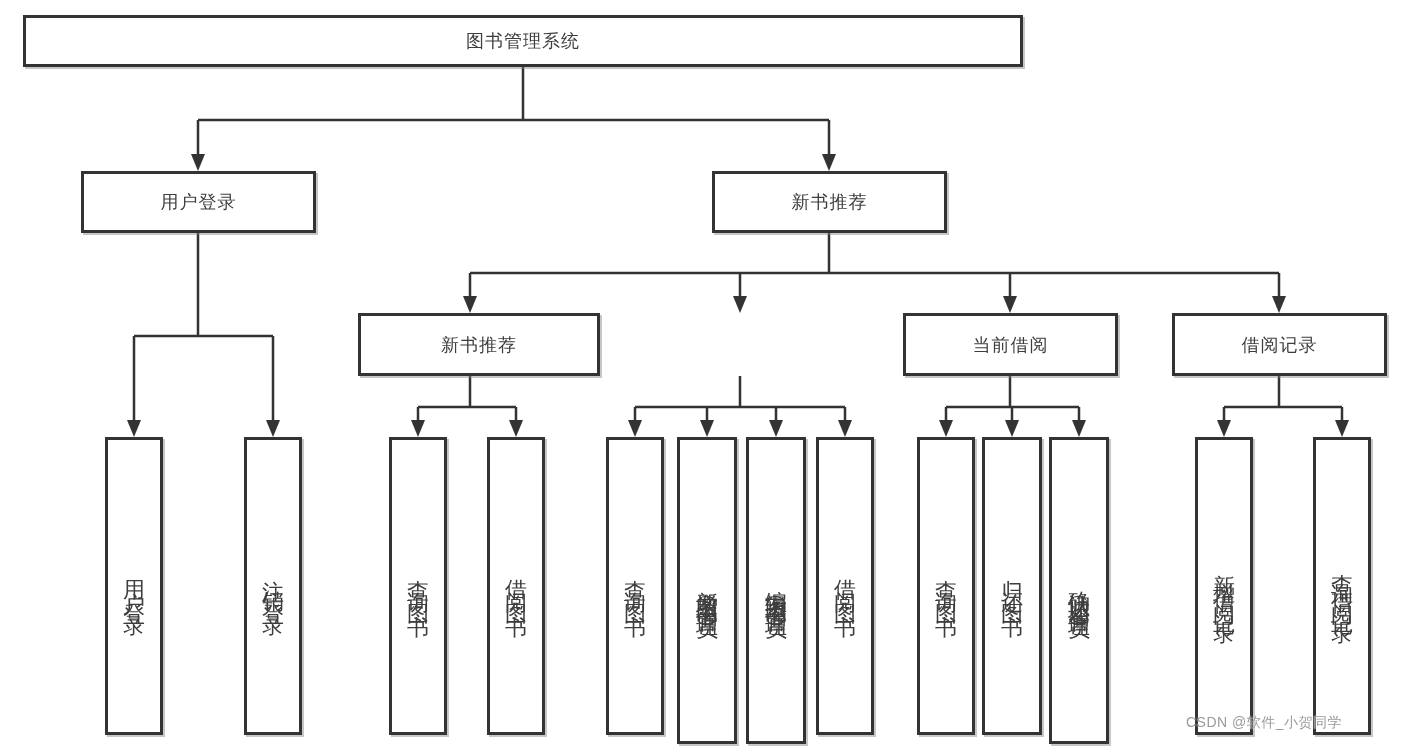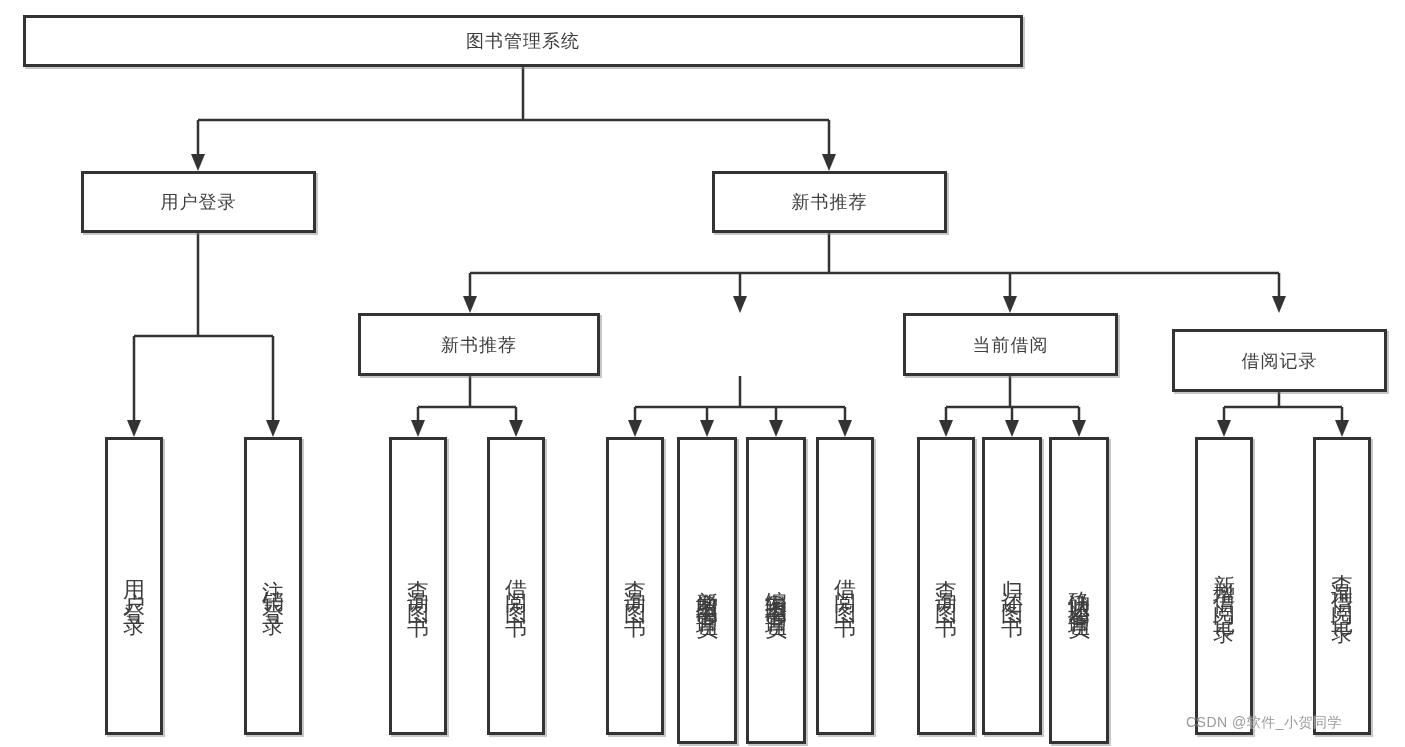--- a/index.html
+++ b/index.html
@@ -104,21 +104,21 @@
     </g>
   </svg>
 
   <div class="hbox" style="left:23px; top:15px; width:1000px; height:52px;">图书管理系统</div>
 
   <div class="hbox" style="left:81px; top:171px; width:235px; height:62px;">用户登录</div>
   <div class="hbox" style="left:712px; top:171px; width:235px; height:62px;">新书推荐</div>
 
   <div class="hbox" style="left:358px; top:313px; width:242px; height:63px;">新书推荐</div>
   <div class="hbox" style="left:903px; top:313px; width:215px; height:63px;">当前借阅</div>
-  <div class="hbox" style="left:1172px; top:313px; width:215px; height:63px;margin-top:16px;">借阅记录</div>
+  <div class="hbox" style="left:1172px; top:313px; width:215px; height:63px;">借阅记录</div>
 
   <div class="vbox ls-4" style="left:105px; top:437px; width:58px; height:298px;">用户登录</div>
   <div class="vbox ls-4" style="left:244px; top:437px; width:58px; height:298px;">注销登录</div>
 
   <div class="vbox ls-4" style="left:389px; top:437px; width:58px; height:298px;">查询图书</div>
   <div class="vbox ls-4" style="left:487px; top:437px; width:58px; height:298px;">借阅图书</div>
 
   <div class="vbox ls-4" style="left:606px; top:437px; width:58px; height:298px;">查询图书</div>
   <div class="vbox ls-9" style="left:677px; top:437px; width:60px; height:307px;">新增图书（管理员）</div>
   <div class="vbox ls-9" style="left:746px; top:437px; width:60px; height:307px;">编辑图书（管理员）</div>

